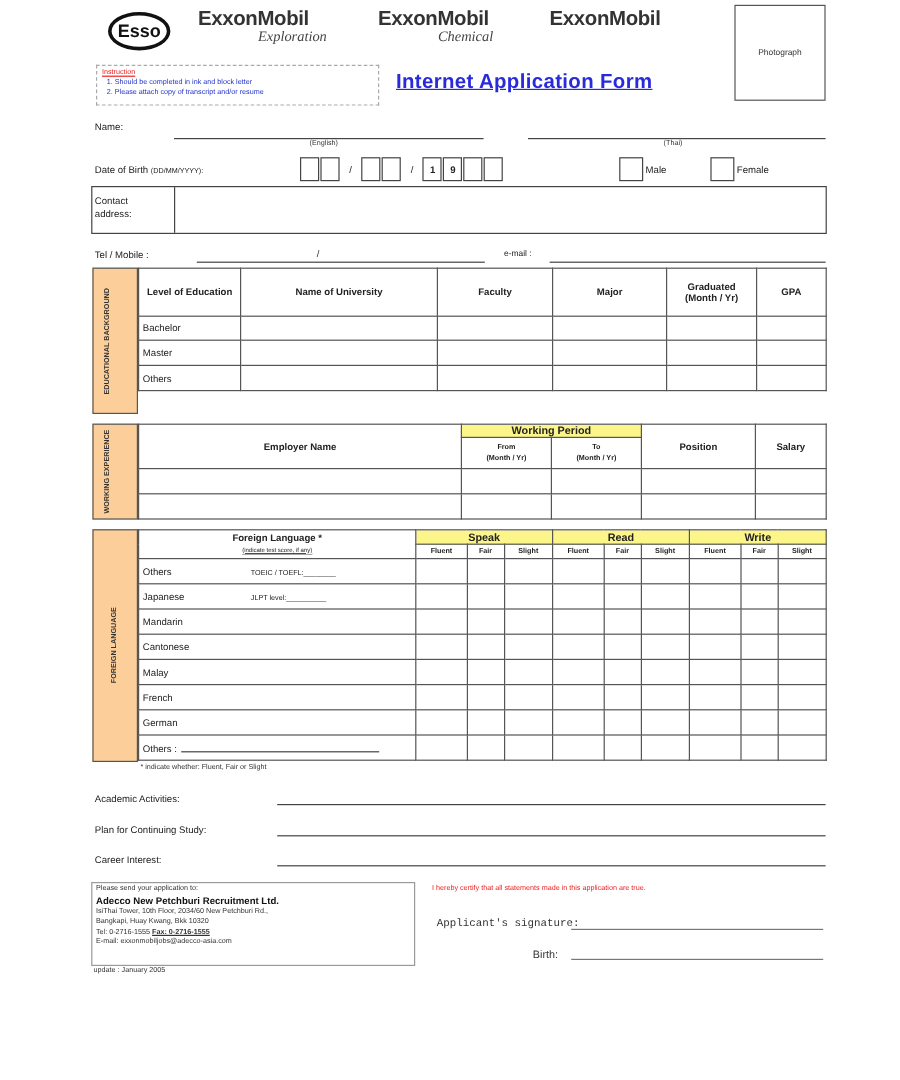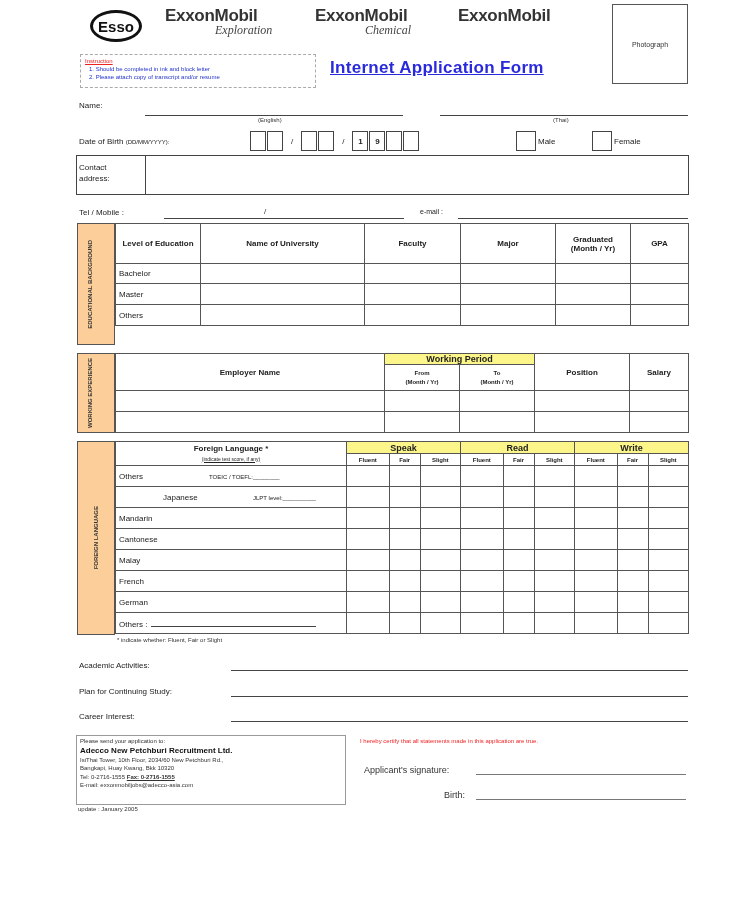--- a/index.html
+++ b/index.html
@@ -203,21 +203,21 @@
         <td></td>
         <td></td>
         <td></td>
         <td></td>
         <td></td>
         <td></td>
         <td></td>
         <td></td>
   </tr>
   <tr style="height:21px;">
-    <td><span style="display:inline-block;width:90px;margin-left:44px;">Japanese</span><span style="font-size:6px;">JLPT level:__________</span></td>
+    <td><span style="display:inline-block;width:90px;">Japanese</span><span style="font-size:6px;">JLPT level:__________</span></td>
     <td></td>
         <td></td>
         <td></td>
         <td></td>
         <td></td>
         <td></td>
         <td></td>
         <td></td>
         <td></td>
   </tr>
@@ -308,16 +308,16 @@
   <div>Please send your application to:</div>
   <div style="font-weight:bold;font-size:8px;line-height:10px;color:#111;">Adecco New Petchburi Recruitment Ltd.</div>
   <div>IsiThai Tower, 10th Floor, 2034/60 New Petchburi Rd.,</div>
   <div>Bangkapi, Huay Kwang, Bkk 10320</div>
   <div><span>Tel: 0-2716-1555</span> <span style="font-weight:bold;text-decoration:underline;">Fax: 0-2716-1555</span></div>
   <div>E-mail: exxonmobiljobs@adecco-asia.com</div>
 </div>
 <div class="abs sm" style="left:78px;top:806px;">update : January 2005</div>
 
 <div class="abs" style="left:360px;top:738px;font-size:6px;color:#ee2222;">I hereby certify that all statements made in this application are true.</div>
-<div class="abs" style="left:364px;top:765px;font-size:9px;color:#333;">Applicant's signature:</div>
+<div class="abs" style="left:364px;top:765px;font-size:9px;color:#333;font-family:Liberation Mono, monospace;">Applicant's signature:</div>
 <div class="abs line" style="left:476px;top:774px;width:210px;border-color:#777;"></div>
 <div class="abs" style="left:444px;top:790px;font-size:9px;color:#333;">Birth:</div>
 <div class="abs line" style="left:476px;top:799px;width:210px;border-color:#777;"></div>
 
 </body></html>

